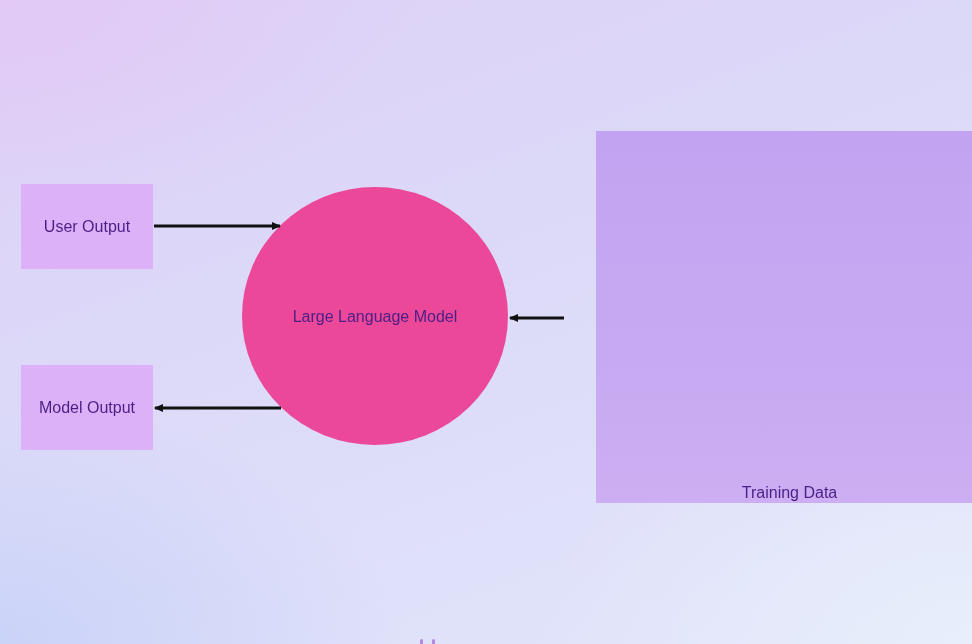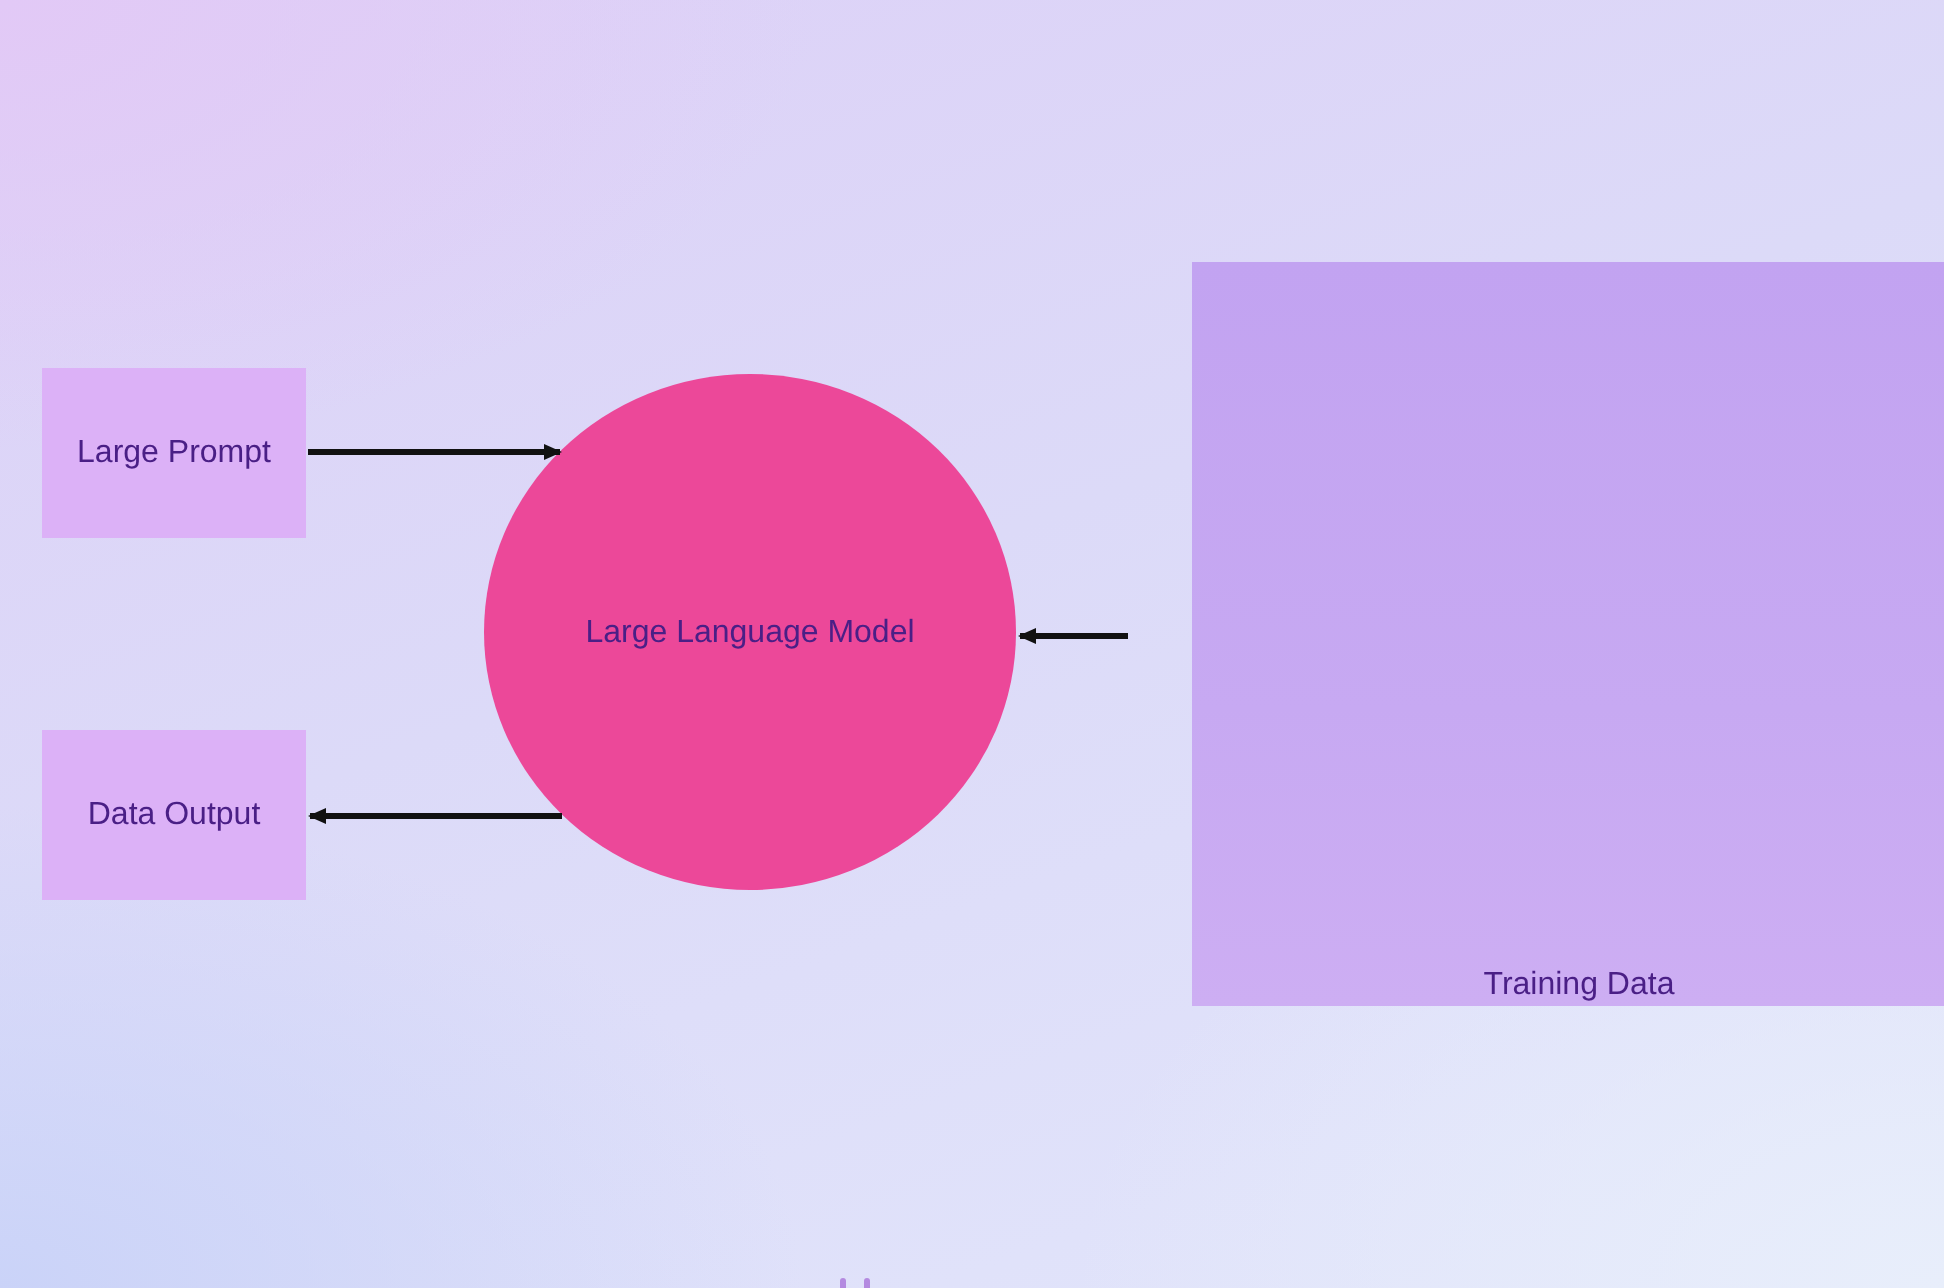--- a/index.html
+++ b/index.html
@@ -30,25 +30,25 @@
       align-items: flex-end;
     }
     svg.arrows { position: absolute; left: 0; top: 0; width: 972px; height: 644px; pointer-events: none; }
     .bottom-mark { position: absolute; left: 418px; top: 639px; width: 20px; height: 5px; }
     .bottom-mark span { position: absolute; top: 0; width: 3px; height: 5px; background: #b48ae0; border-radius: 2px 2px 0 0; }
   </style>
 </head>
 <body>
 
 <div class="node small-box" id="user-prompt">
-  <span>Large Prompt</span>
+  <span>User Output</span>
 </div>
 
 <div class="node small-box" id="model-output">
-  <span>Data Output</span>
+  <span>Model Output</span>
 </div>
 
 <div class="node" id="llm">
   <span>Large Language Model</span>
 </div>
 
 <div class="node" id="training">
   <span>Training Data</span>
 </div>
 

